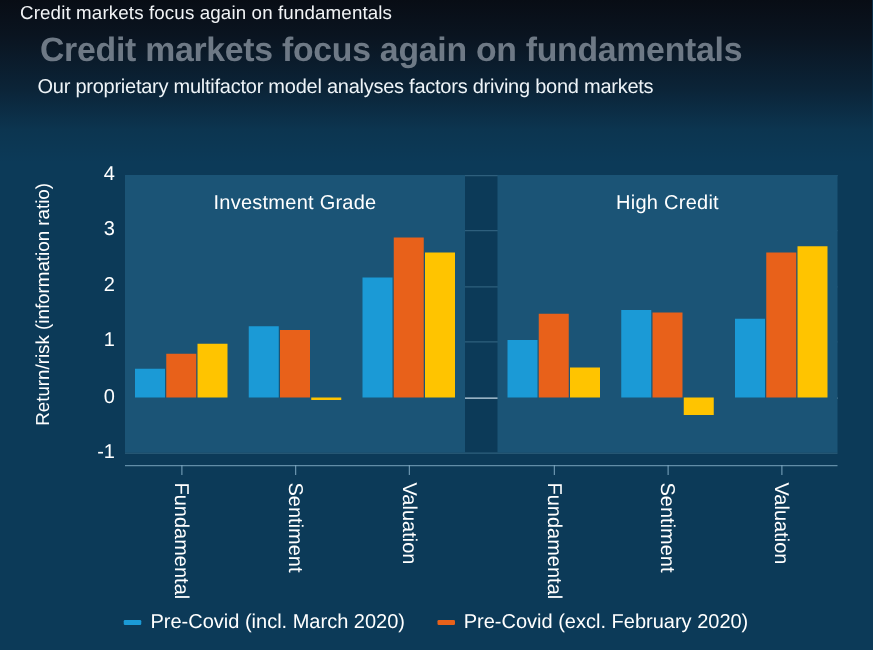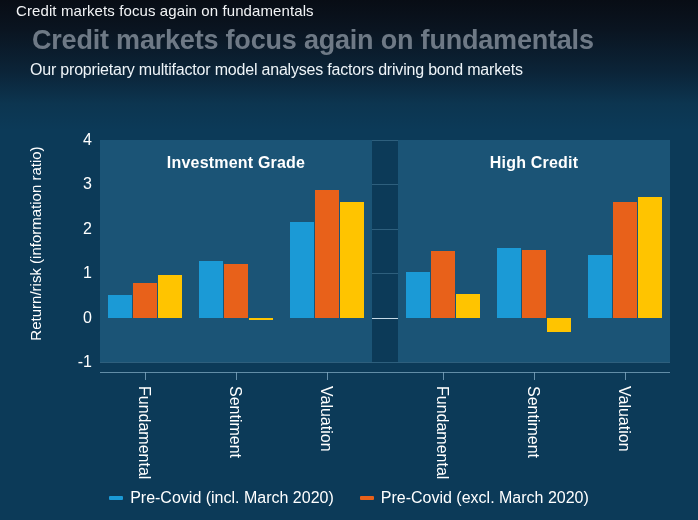--- a/index.html
+++ b/index.html
@@ -54,21 +54,21 @@
   .yticks{position:absolute;left:52px;top:10px;width:40px;height:222px;}
 
   .axisline{position:absolute;left:0;top:232px;width:570px;height:1px;background:#7fa9c2;opacity:.75;}
 
   .panel{
     position:absolute;top:0;height:222px;
     background:#1b5476;
   }
   .panel-title{
     position:absolute;top:14px;left:0;width:100%;text-align:center;
-    font-size:16px;font-weight:bold;color:#ffffff;letter-spacing:.2px;
+    font-size:16px;font-weight:normal;color:#ffffff;letter-spacing:.2px;
   }
   .bar{position:absolute;width:24px;bottom:0;}
   .bar.s0{background:#1b9ad6;}
   .bar.s1{background:#e8611a;}
   .bar.s2{background:#ffc400;}
 
   .xtick{position:absolute;top:232px;width:1px;height:8px;background:#7fa9c2;opacity:.8;}
 
   .catlabel{
     position:absolute;top:246px;
@@ -151,18 +151,18 @@
         <div class="xtick" style="left: 524.667px;"></div>
         <div class="catlabel" style="left: 532.667px;">Valuation</div>
       </div>
     <div class="legend">
         <div class="legend-item">
           <span class="legend-swatch" style="background: rgb(27, 154, 214);"></span>
           <span class="legend-label">Pre-Covid (incl. March 2020)</span>
         </div>
         <div class="legend-item">
           <span class="legend-swatch" style="background: rgb(232, 97, 26);"></span>
-          <span class="legend-label">Pre-Covid (excl. March 2020)</span>
+          <span class="legend-label">Pre-Covid (excl. February 2020)</span>
         </div>
       </div>
   </div>
 
 </div>
 
 </body></html>

